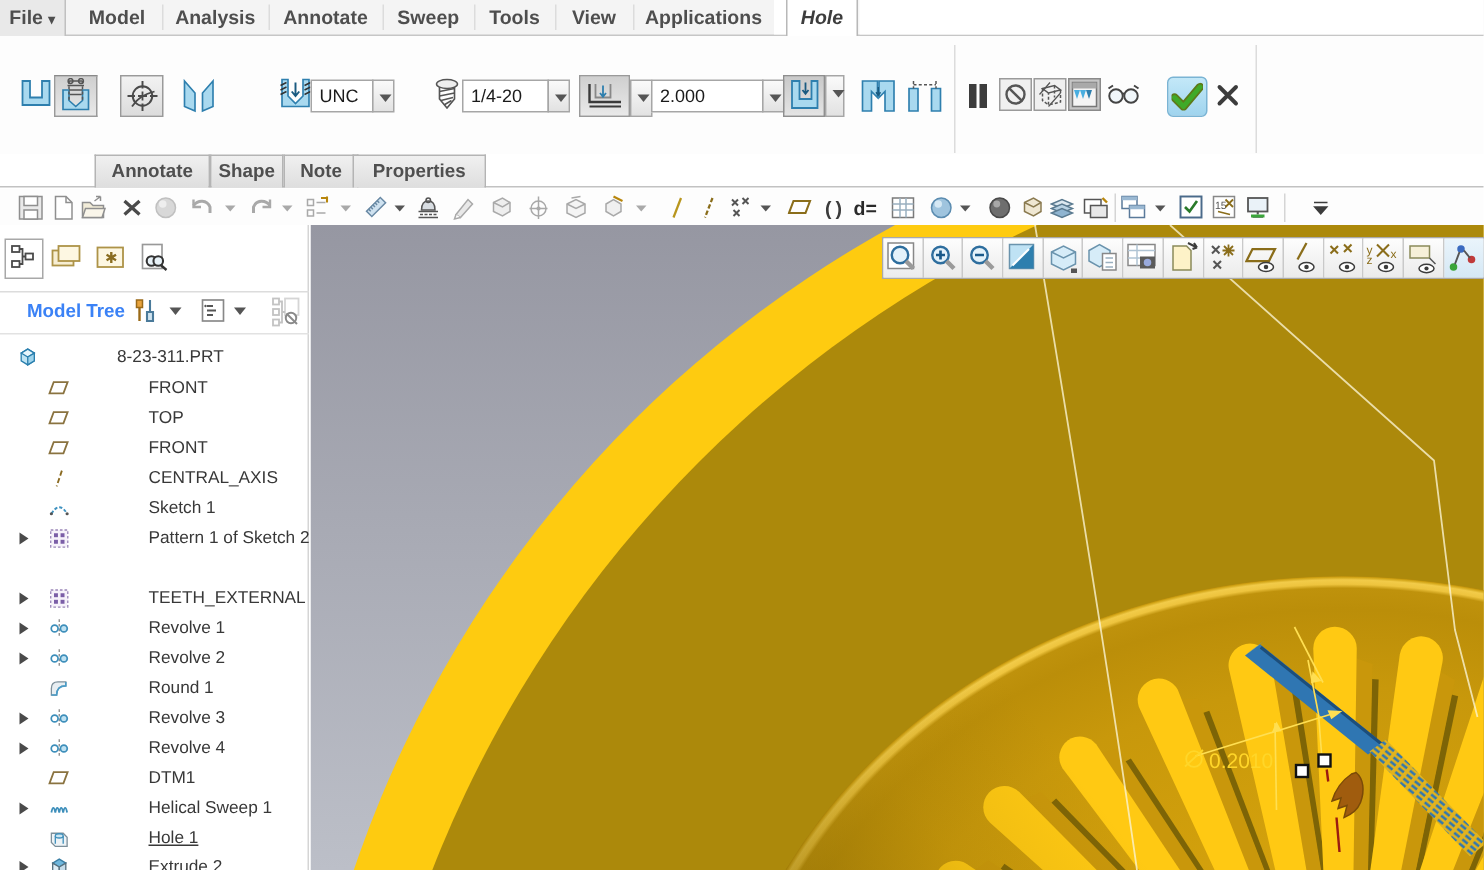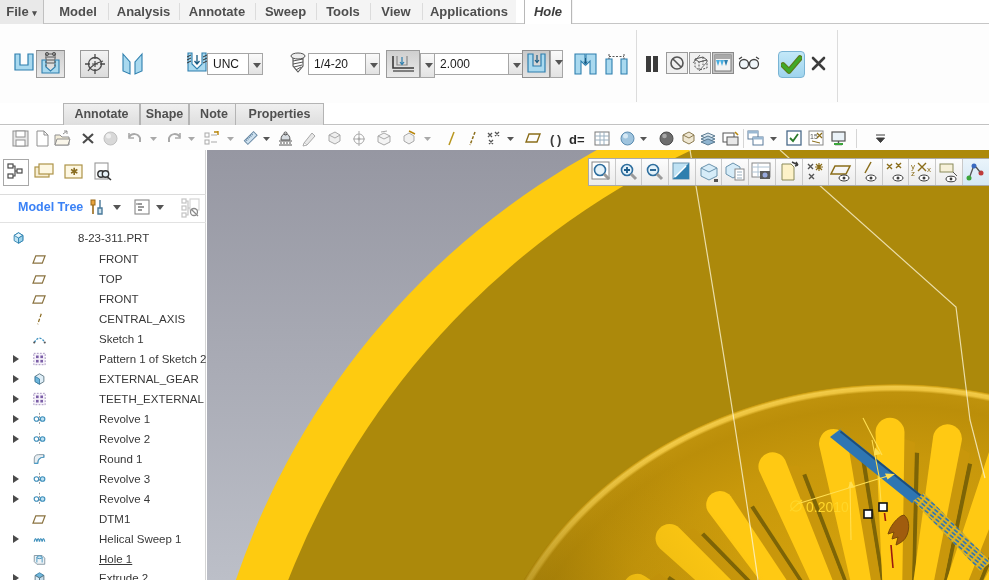--- a/index.html
+++ b/index.html
@@ -425,28 +425,20 @@
 <div class="treerow" style="top:199px;">
       <span class="arr"></span>
       <span style="position:absolute;left:32px;top:3px;"><svg width="15" height="14" viewBox="0 0 16 16">
           <rect x="1.5" y="1.5" width="13" height="13" fill="#f6f2fa" stroke="#9a86b8" stroke-width="1" stroke-dasharray="2,1.5"></rect>
           <rect x="4" y="4" width="3" height="3" fill="#7b5ea7"></rect>
           <rect x="9" y="4" width="3" height="3" fill="#7b5ea7"></rect>
           <rect x="4" y="9" width="3" height="3" fill="#7b5ea7"></rect>
           <rect x="9" y="9" width="3" height="3" fill="#7b5ea7"></rect>
         </svg></span>
       <span class="tlabel" style="left:52px;">Pattern 1 of Sketch 2</span>
-    </div>
-<div class="treerow" style="top:219px;">
-      <span class="arr"></span>
-      <span style="position:absolute;left:32px;top:3px;"><svg width="15" height="14" viewBox="0 0 16 16">
-          <polygon points="3,5 8,2 13,5 13,11 8,14 3,11" fill="#dfeef7" stroke="#56707e" stroke-width="1"></polygon>
-          <polygon points="3,5 8,8 8,14 3,11" fill="#6fb7dd" stroke="#3a7fa5" stroke-width="1"></polygon>
-        </svg></span>
-      <span class="tlabel" style="left:52px;">EXTERNAL_GEAR</span>
     </div>
 <div class="treerow" style="top:239px;">
       <span class="arr"></span>
       <span style="position:absolute;left:32px;top:3px;"><svg width="15" height="14" viewBox="0 0 16 16">
           <rect x="1.5" y="1.5" width="13" height="13" fill="#f6f2fa" stroke="#9a86b8" stroke-width="1" stroke-dasharray="2,1.5"></rect>
           <rect x="4" y="4" width="3" height="3" fill="#7b5ea7"></rect>
           <rect x="9" y="4" width="3" height="3" fill="#7b5ea7"></rect>
           <rect x="4" y="9" width="3" height="3" fill="#7b5ea7"></rect>
           <rect x="9" y="9" width="3" height="3" fill="#7b5ea7"></rect>
         </svg></span>

